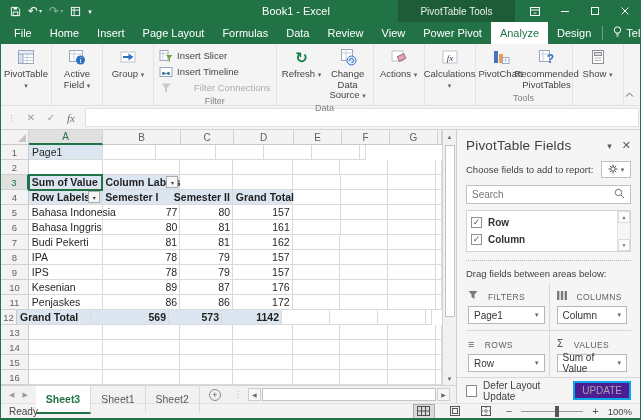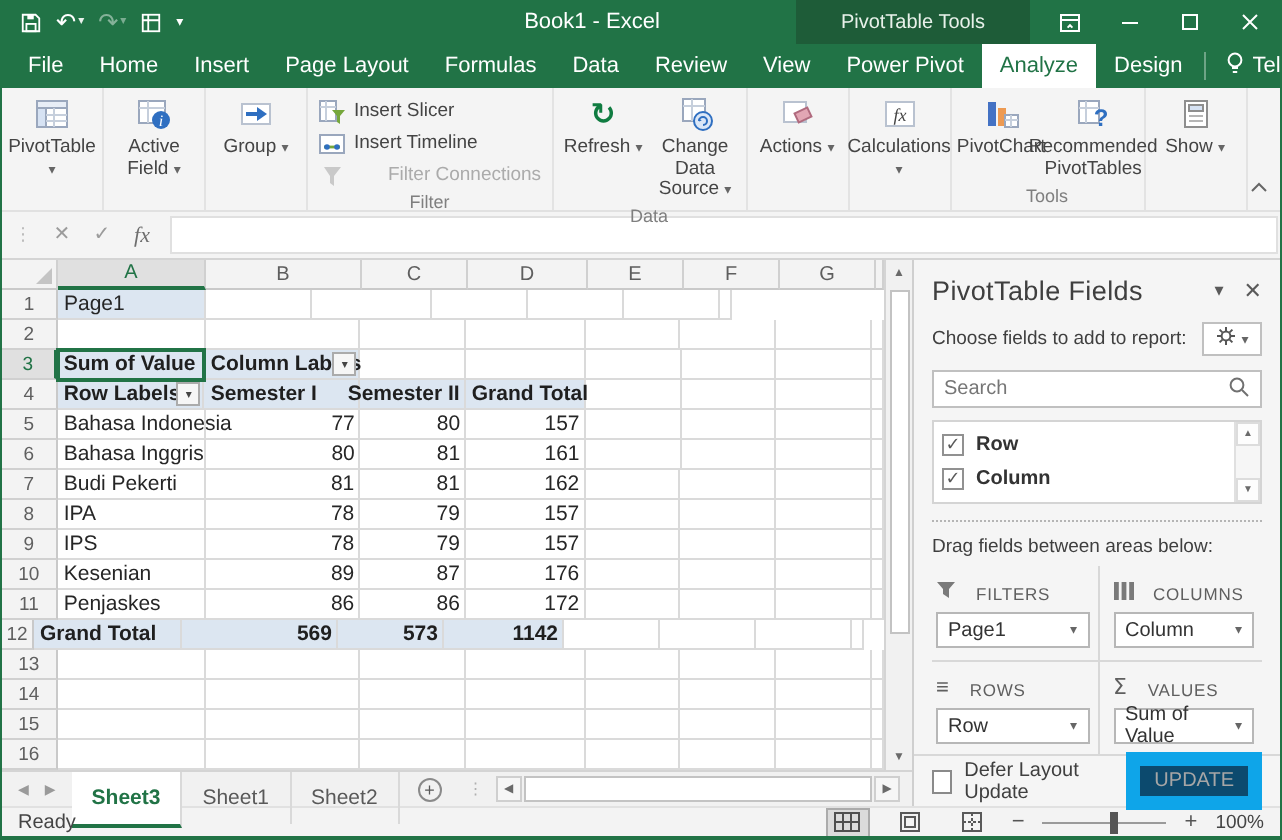--- a/index.html
+++ b/index.html
@@ -115,21 +115,21 @@
   .area.bl{border-left:1px solid #d8d8d8;padding-left:7px;}
   .area.bt{border-top:1px solid #d8d8d8;}
   .ahead{display:flex;align-items:flex-end;gap:10px;color:#5f5f5f;font-size:8.5px;letter-spacing:.4px;height:14px;}
   .achip{margin-top:4px;height:18px;background:#fff;border:1px solid #b7b7b7;display:flex;align-items:center;padding:0 5px;font-size:10px;color:#333;}
   .achip .car{margin-left:auto;}
   .sigma{font-size:11px;color:#5f5f5f;font-family:"DejaVu Sans",sans-serif;}
   .rowsglyph{font-size:11px;color:#5f5f5f;}
   .deferrow{border-top:1px solid #d8d8d8;height:26px;display:flex;align-items:center;gap:6px;margin:0 -9px;padding:0 9px;}
   .defercheck{width:12px;height:12px;background:#fff;border:1px solid #8a8a8a;}
   .deferlbl{font-size:10px;color:#3f3f3f;}
-  .updatebtn{margin-left:auto;font-size:10px;color:#a6a6a6;background:#0c4a6e;border:7px solid #0ea5e9;padding:2px 7px;}
+  .updatebtn{margin-left:auto;font-size:10px;color:#a6a6a6;background:#4c1d95;border:2px solid #0ea5e9;padding:2px 7px;}
   
   .statusbar{height:15px;background:#f3f3f3;border-top:1px solid #e1e1e1;display:flex;align-items:center;font-size:10px;color:#444;}
   .status-left{padding-left:8px;}
   .status-right{margin-left:auto;display:flex;align-items:center;gap:9px;padding-right:8px;}
   .viewbtn{display:flex;align-items:center;justify-content:center;width:22px;height:15px;}
   .viewbtn.active{background:#dbdbdb;border:1px solid #ababab;}
   .zoomminus,.zoomplus{color:#555;font-size:11px;line-height:1;}
   .zoomtrack{position:relative;width:62px;height:1px;background:#9a9a9a;}
   .zoomthumb{position:absolute;left:34px;top:-5px;width:4px;height:11px;background:#555;}
   .zoomlvl{font-size:9.5px;color:#444;}

